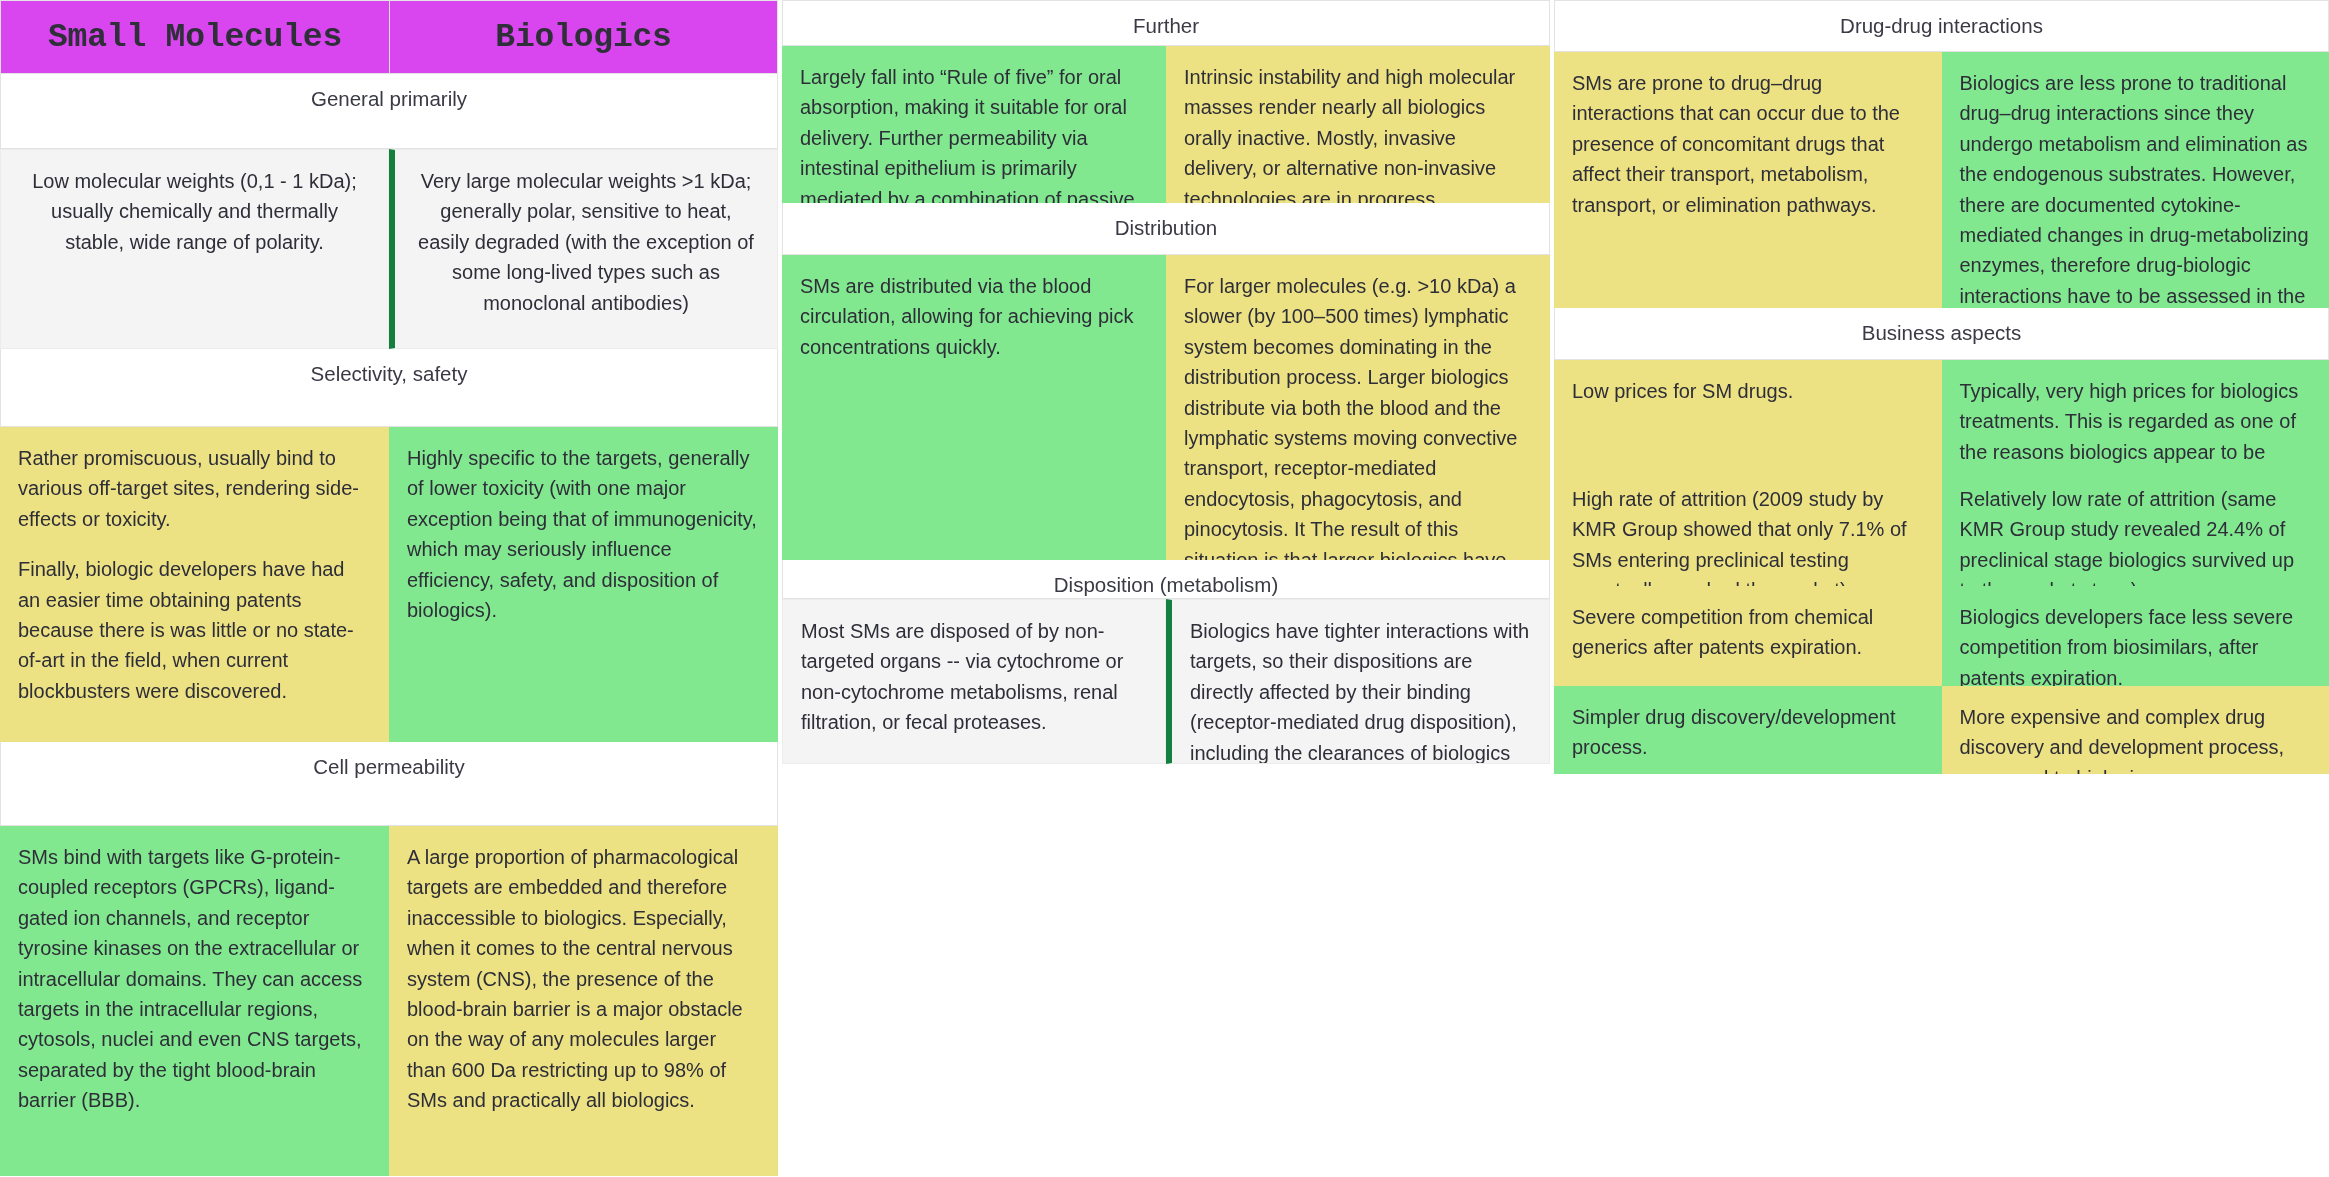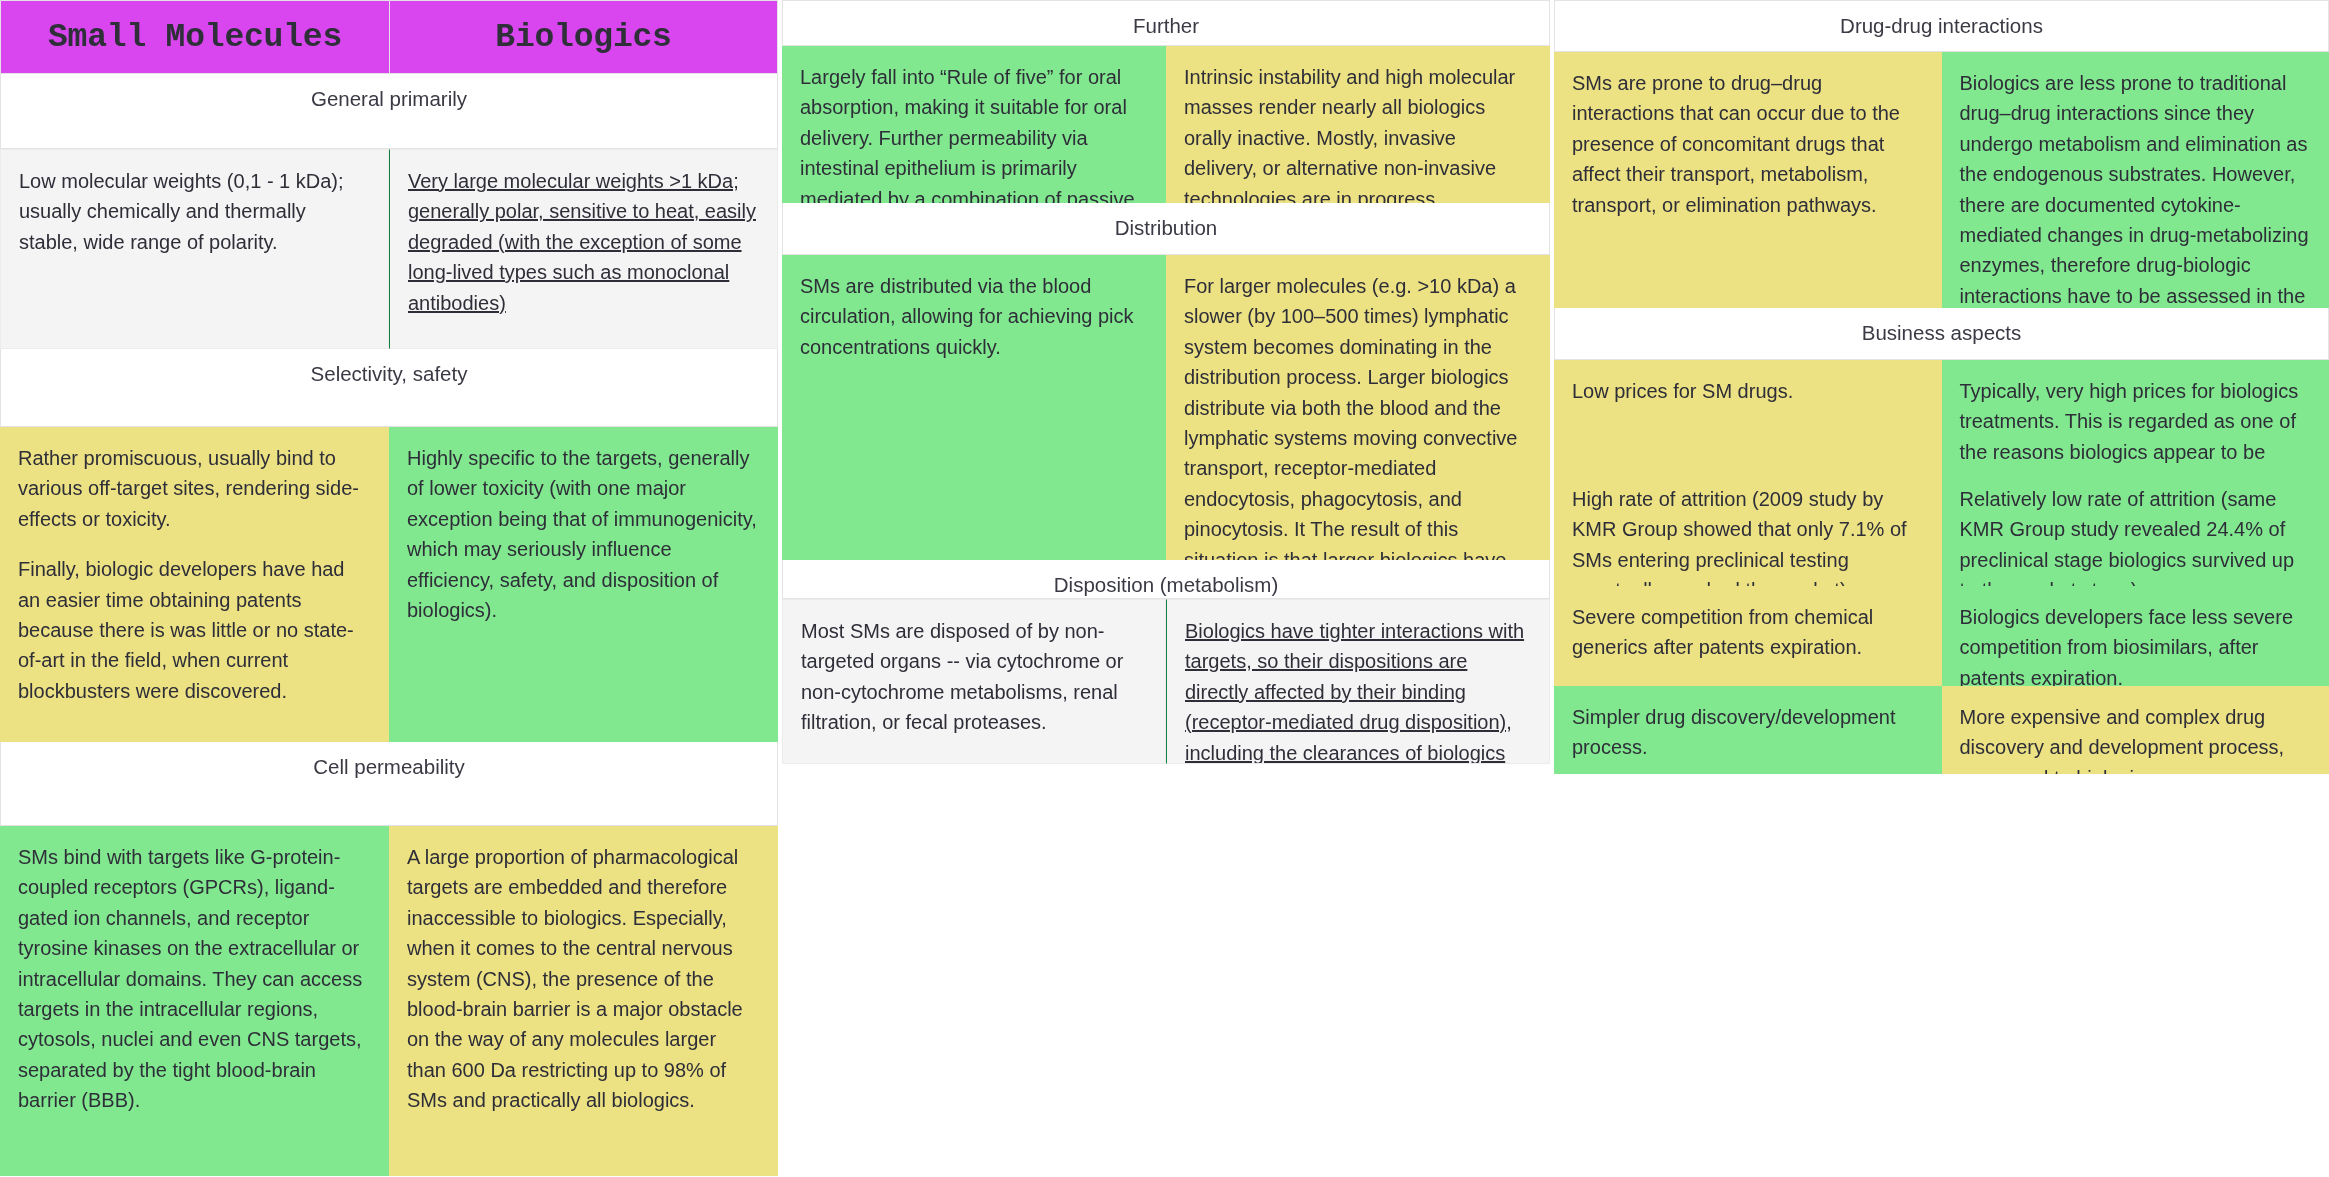--- a/index.html
+++ b/index.html
@@ -64,28 +64,28 @@
     flex: 1 1 50%;
     padding: 16px 18px 14px 18px;
     font-size: 20px;
     line-height: 1.52;
     color: #2e2e38;
     overflow: hidden;
   }
   .cell.gray  { background: #f4f4f4; border: 1px solid #ececec; }
   .cell.green { background: #81e88f; }
   .cell.yellow{ background: #ece183; }
-  .cell + .cell.gray  { border-left: 1px solid #15803d; text-decoration: underline; }
+  .cell + .cell.gray  { border-left: 6px solid #15803d; }
 
   .cell p { margin: 0; }
   .cell p + p { margin-top: 20px; }
 
   
   .h-gp-band   { height: 75px; }
-  .h-gp-cells  { height: 200px; }
+  .h-gp-cells  { height: 200px; text-align: center; }
   .h-sel-band  { height: 78px; }
   .h-sel-cells { height: 315px; }
   .h-cp-band   { height: 84px; }
   .h-cp-cells  { height: 350px; }
 
   .h-del-band   { height: 46px; }
   .h-del-cells  { height: 157px; }
   .h-dist-band  { height: 52px; }
   .h-dist-cells { height: 305px; }
   .h-disp-band  { height: 39px; }

